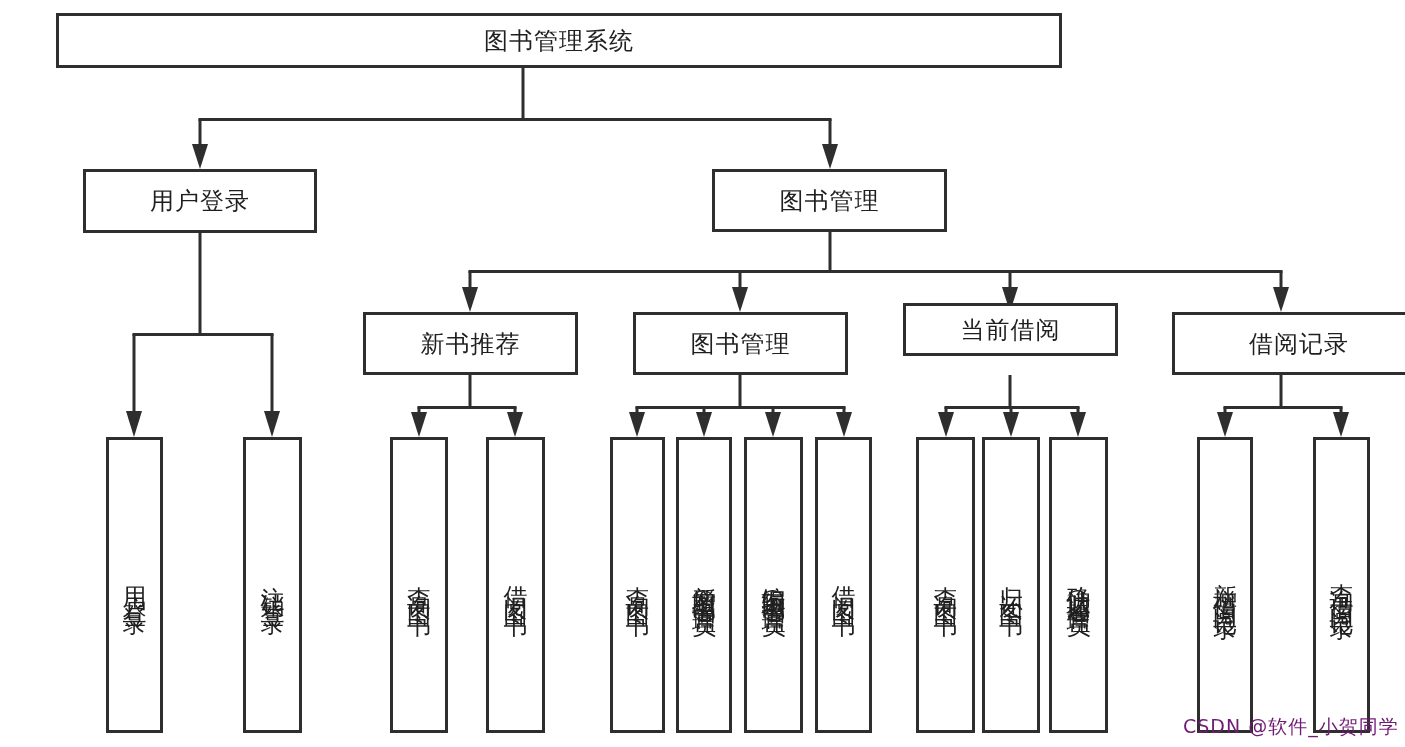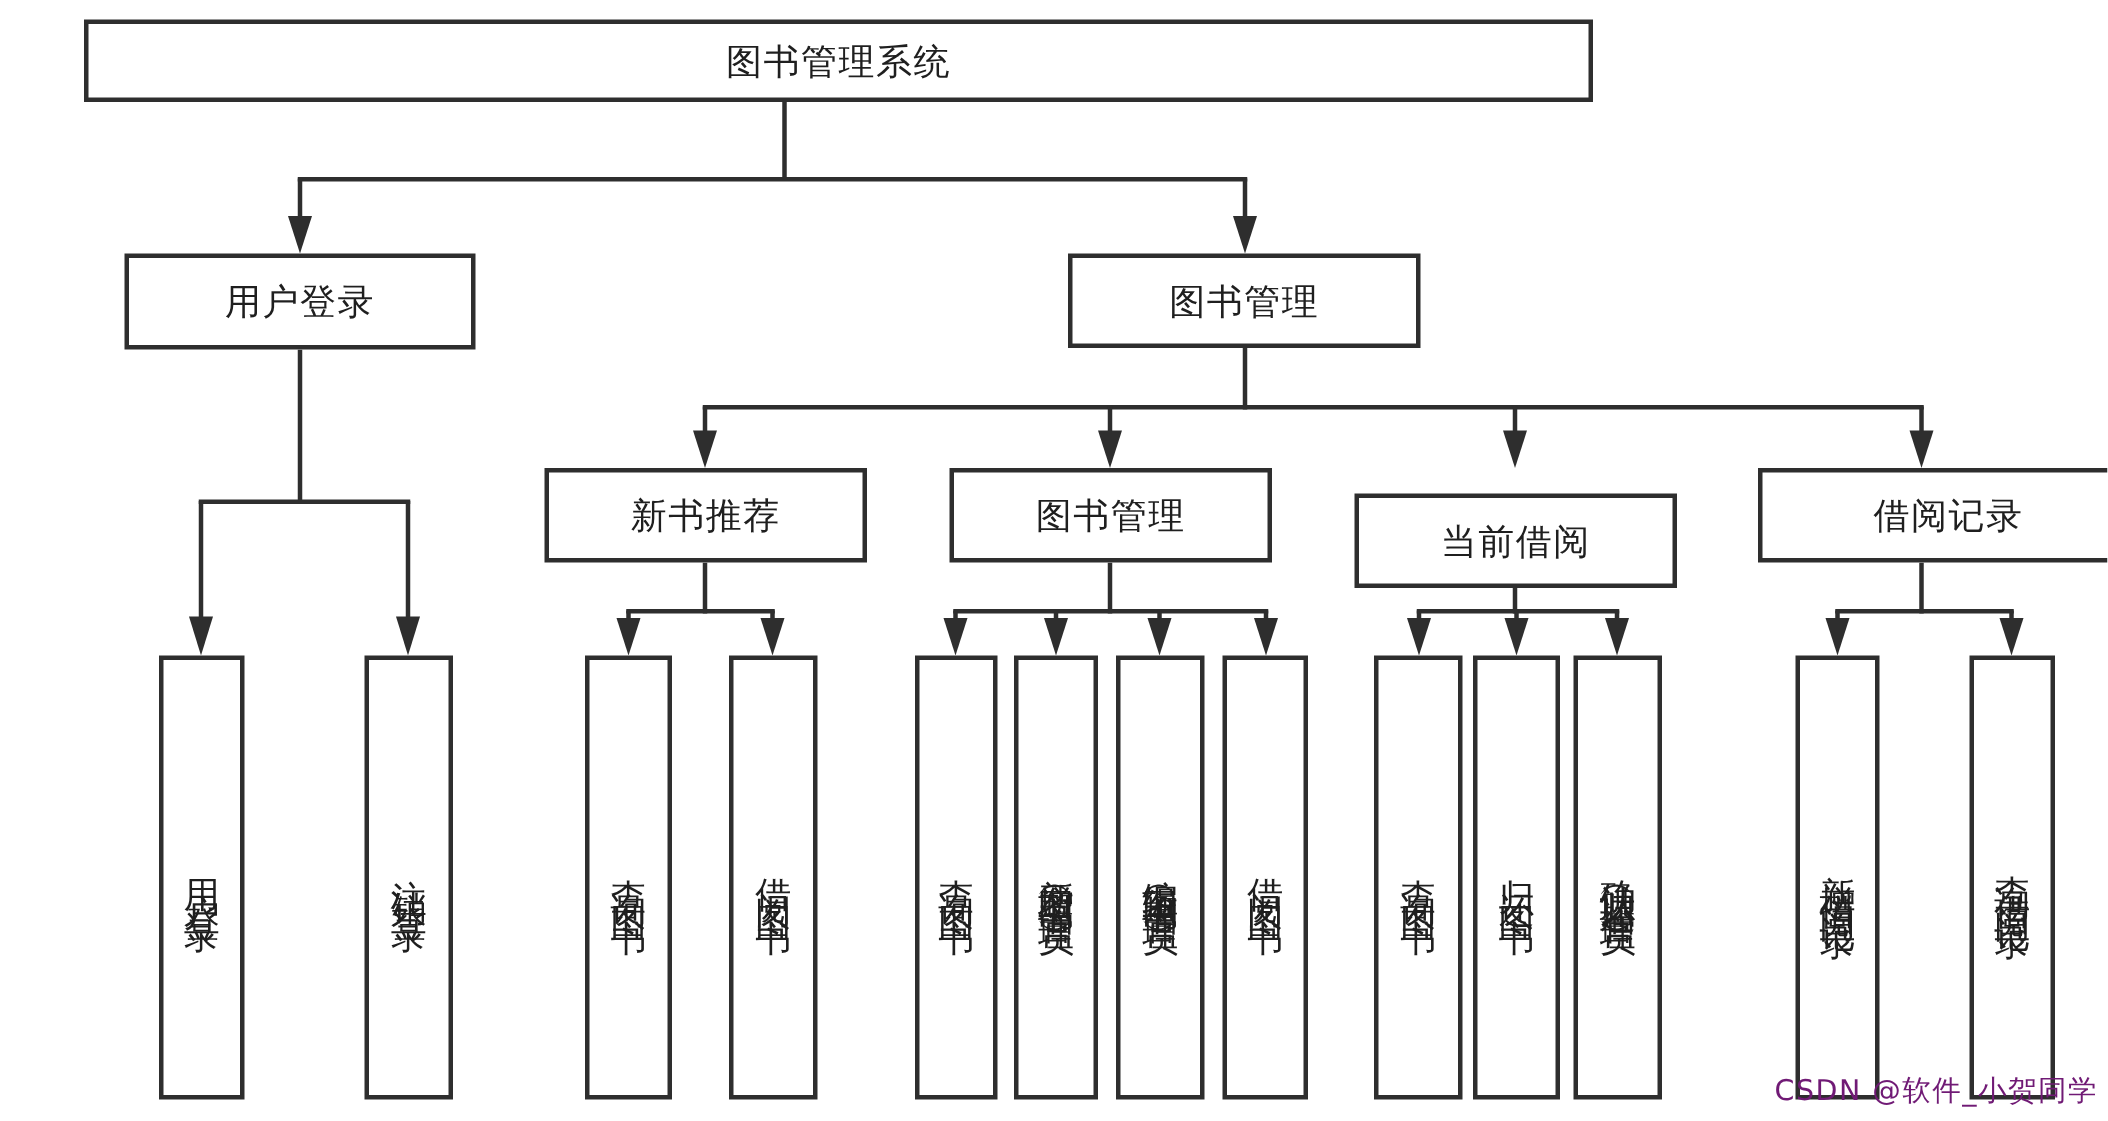--- a/index.html
+++ b/index.html
@@ -19,21 +19,21 @@
   }
   .s8 span{letter-spacing:9px;}
   .s6 span{letter-spacing:7px;}
   .s4 span{letter-spacing:4px;}
   
   #n-root{left:22px;top:13px;width:1006px;height:55px;margin-left:34px;}
   #n-user-login{left:83px;top:169px;width:234px;height:64px;}
   #n-book-mgmt{left:712px;top:169px;width:235px;height:63px;}
   #n-new-book-rec{left:363px;top:312px;width:215px;height:63px;}
   #n-book-borrow{left:633px;top:312px;width:215px;height:63px;}
-  #n-current-borrow{left:903px;top:329px;width:215px;height:63px;}
+  #n-current-borrow{left:903px;top:303px;width:215px;height:53px;}
   #n-borrow-records{left:1172px;top:312px;width:254px;height:63px;}
   
   #l-user-login{left:106px;width:57px;}
   #l-logout{left:243px;width:59px;}
   #l-nbr-query{left:390px;width:58px;}
   #l-nbr-borrow{left:486px;width:59px;}
   #l-bb-query{left:610px;width:55px;}
   #l-bb-add{left:676px;width:56px;}
   #l-bb-edit{left:744px;width:59px;}
   #l-bb-borrow{left:815px;width:57px;}

